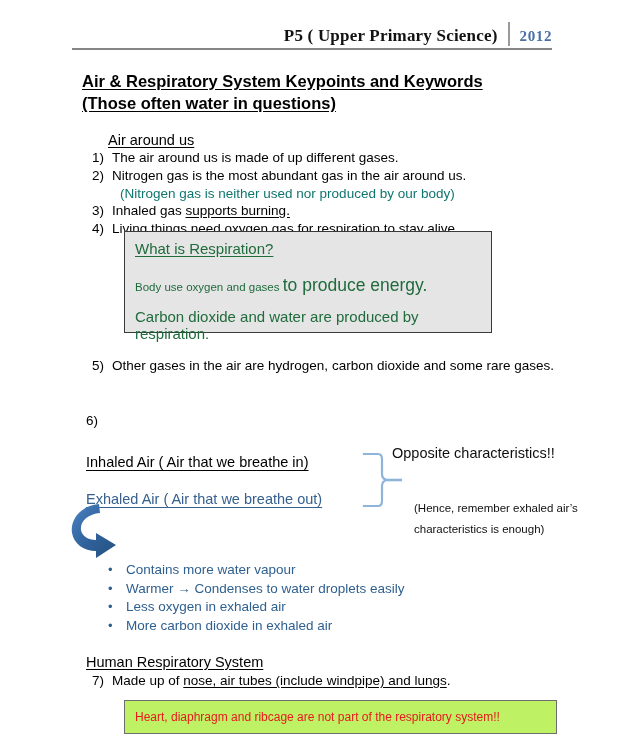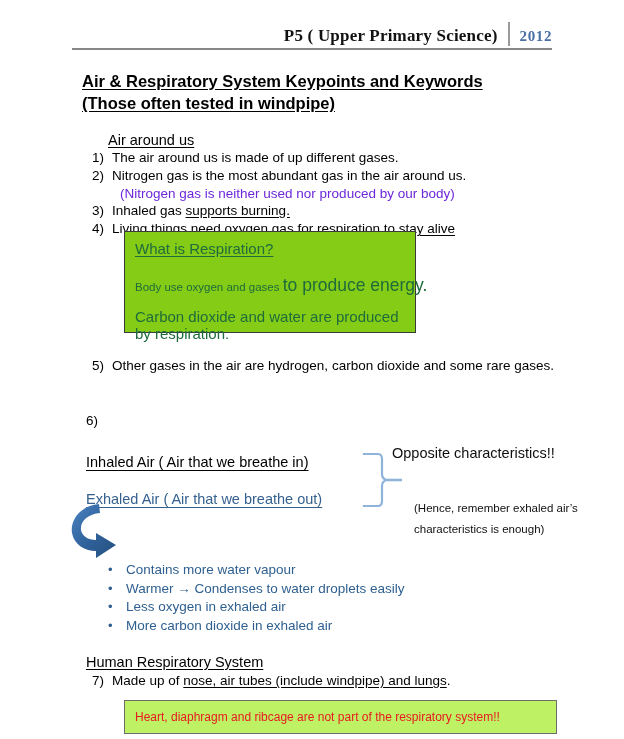--- a/index.html
+++ b/index.html
@@ -118,35 +118,35 @@
   .li-num {
     width: 26px;
     flex: 0 0 26px;
     text-align: right;
     padding-right: 8px;
     box-sizing: border-box;
   }
   .li-txt { flex: 1 1 auto; }
   .u { text-decoration: underline; text-underline-offset: 1.5px; }
   .note-red {
-    color: #6d28d9;
+    color: #0f766e;
     padding-left: 34px;
     line-height: 17px;
   }
 
   
   .resp-box {
     position: absolute;
     left: 124px;
     top: 231px;
-    width: 292px;
+    width: 368px;
     height: 102px;
     box-sizing: border-box;
     border: 1.5px solid #3a3a3a;
-    background: #84cc16;
+    background: #e5e5e5;
   }
   .resp-head {
     position: absolute;
     left: 10px;
     top: 8px;
     font-size: 15px;
     color: #1f6b3c;
     text-decoration: underline;
     text-underline-offset: 2px;
   }
@@ -258,21 +258,21 @@
 
   <div class="hdr">
     <div class="hdr-title">P5 ( Upper Primary Science)</div>
     <div class="hdr-divider"></div>
     <div class="hdr-year">2012</div>
   </div>
   <div class="hdr-rule"></div>
 
   <div class="doc-title">
     <span>Air &amp; Respiratory System Keypoints and Keywords</span><br>
-    <span>(Those often tested in windpipe)</span>
+    <span>(Those often water in questions)</span>
   </div>
 
   <div class="sec-head" id="sec-air">
     <span>Air around us</span>
   </div>
 
   <div class="num-list" id="list-air">
     <div class="li">
       <div class="li-num">1)</div>
       <div class="li-txt">The air around us is made of up different gases.</div>

